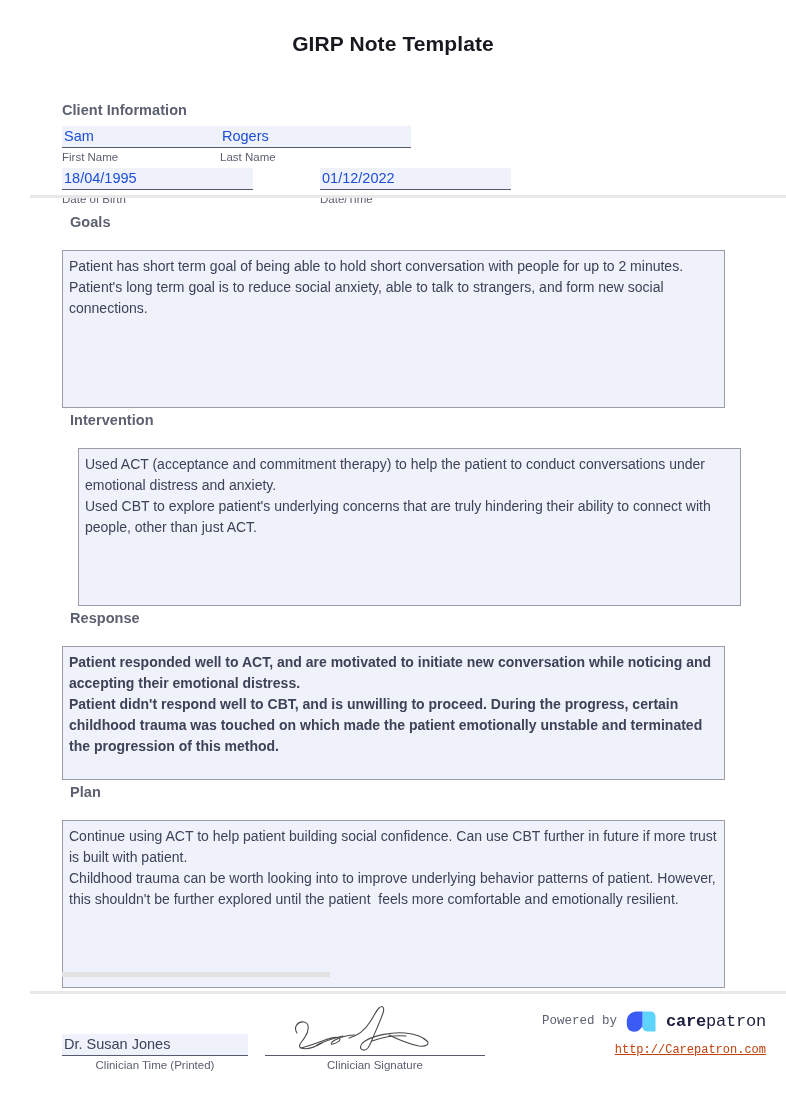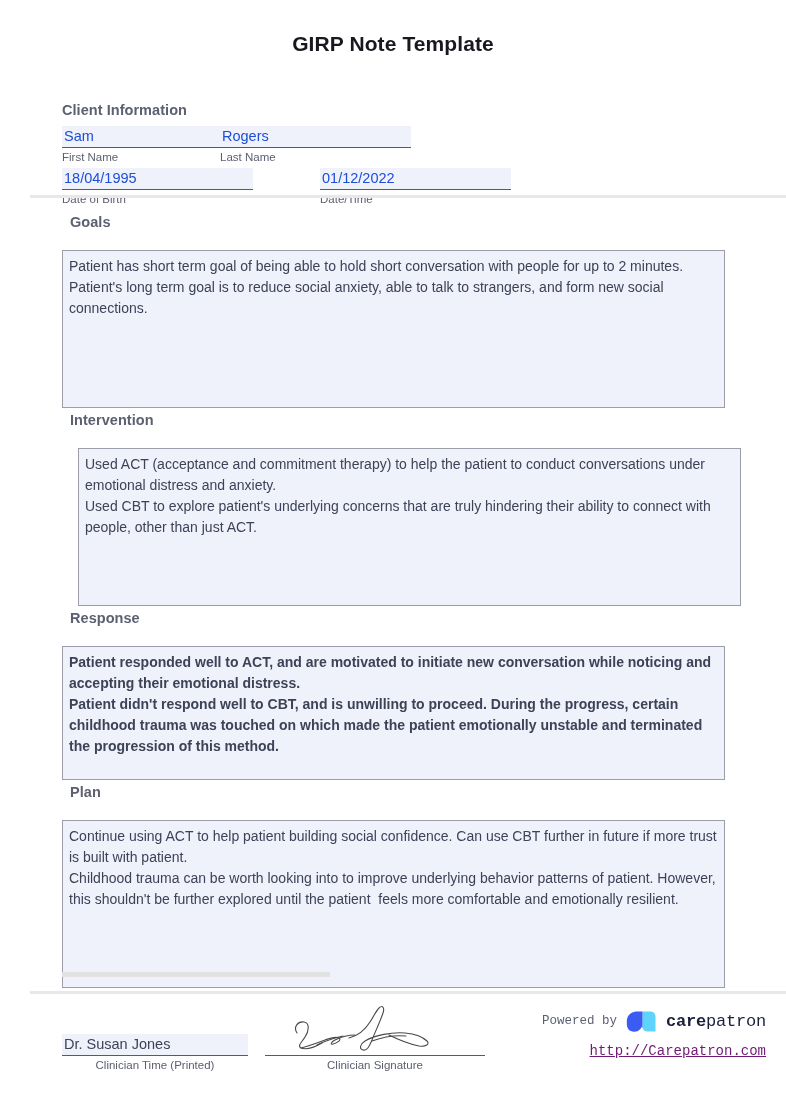--- a/index.html
+++ b/index.html
@@ -225,22 +225,22 @@
     color: #1b1f3b;
     white-space: nowrap;
     letter-spacing: -0.2px;
   }
   .logo-word b { font-weight: bold; }
   .logo-word span { font-weight: normal; }
 
   .site-url {
     display: block;
     text-align: right;
-    font-size: 14px;
-    color: #701a75;
+    font-size: 12px;
+    color: #c2410c;
     text-decoration: underline;
     padding-top: 9px;
     padding-right: 1px;
     white-space: nowrap;
   }
 </style>
 </head>
 <body>
 
 <div class="page">

